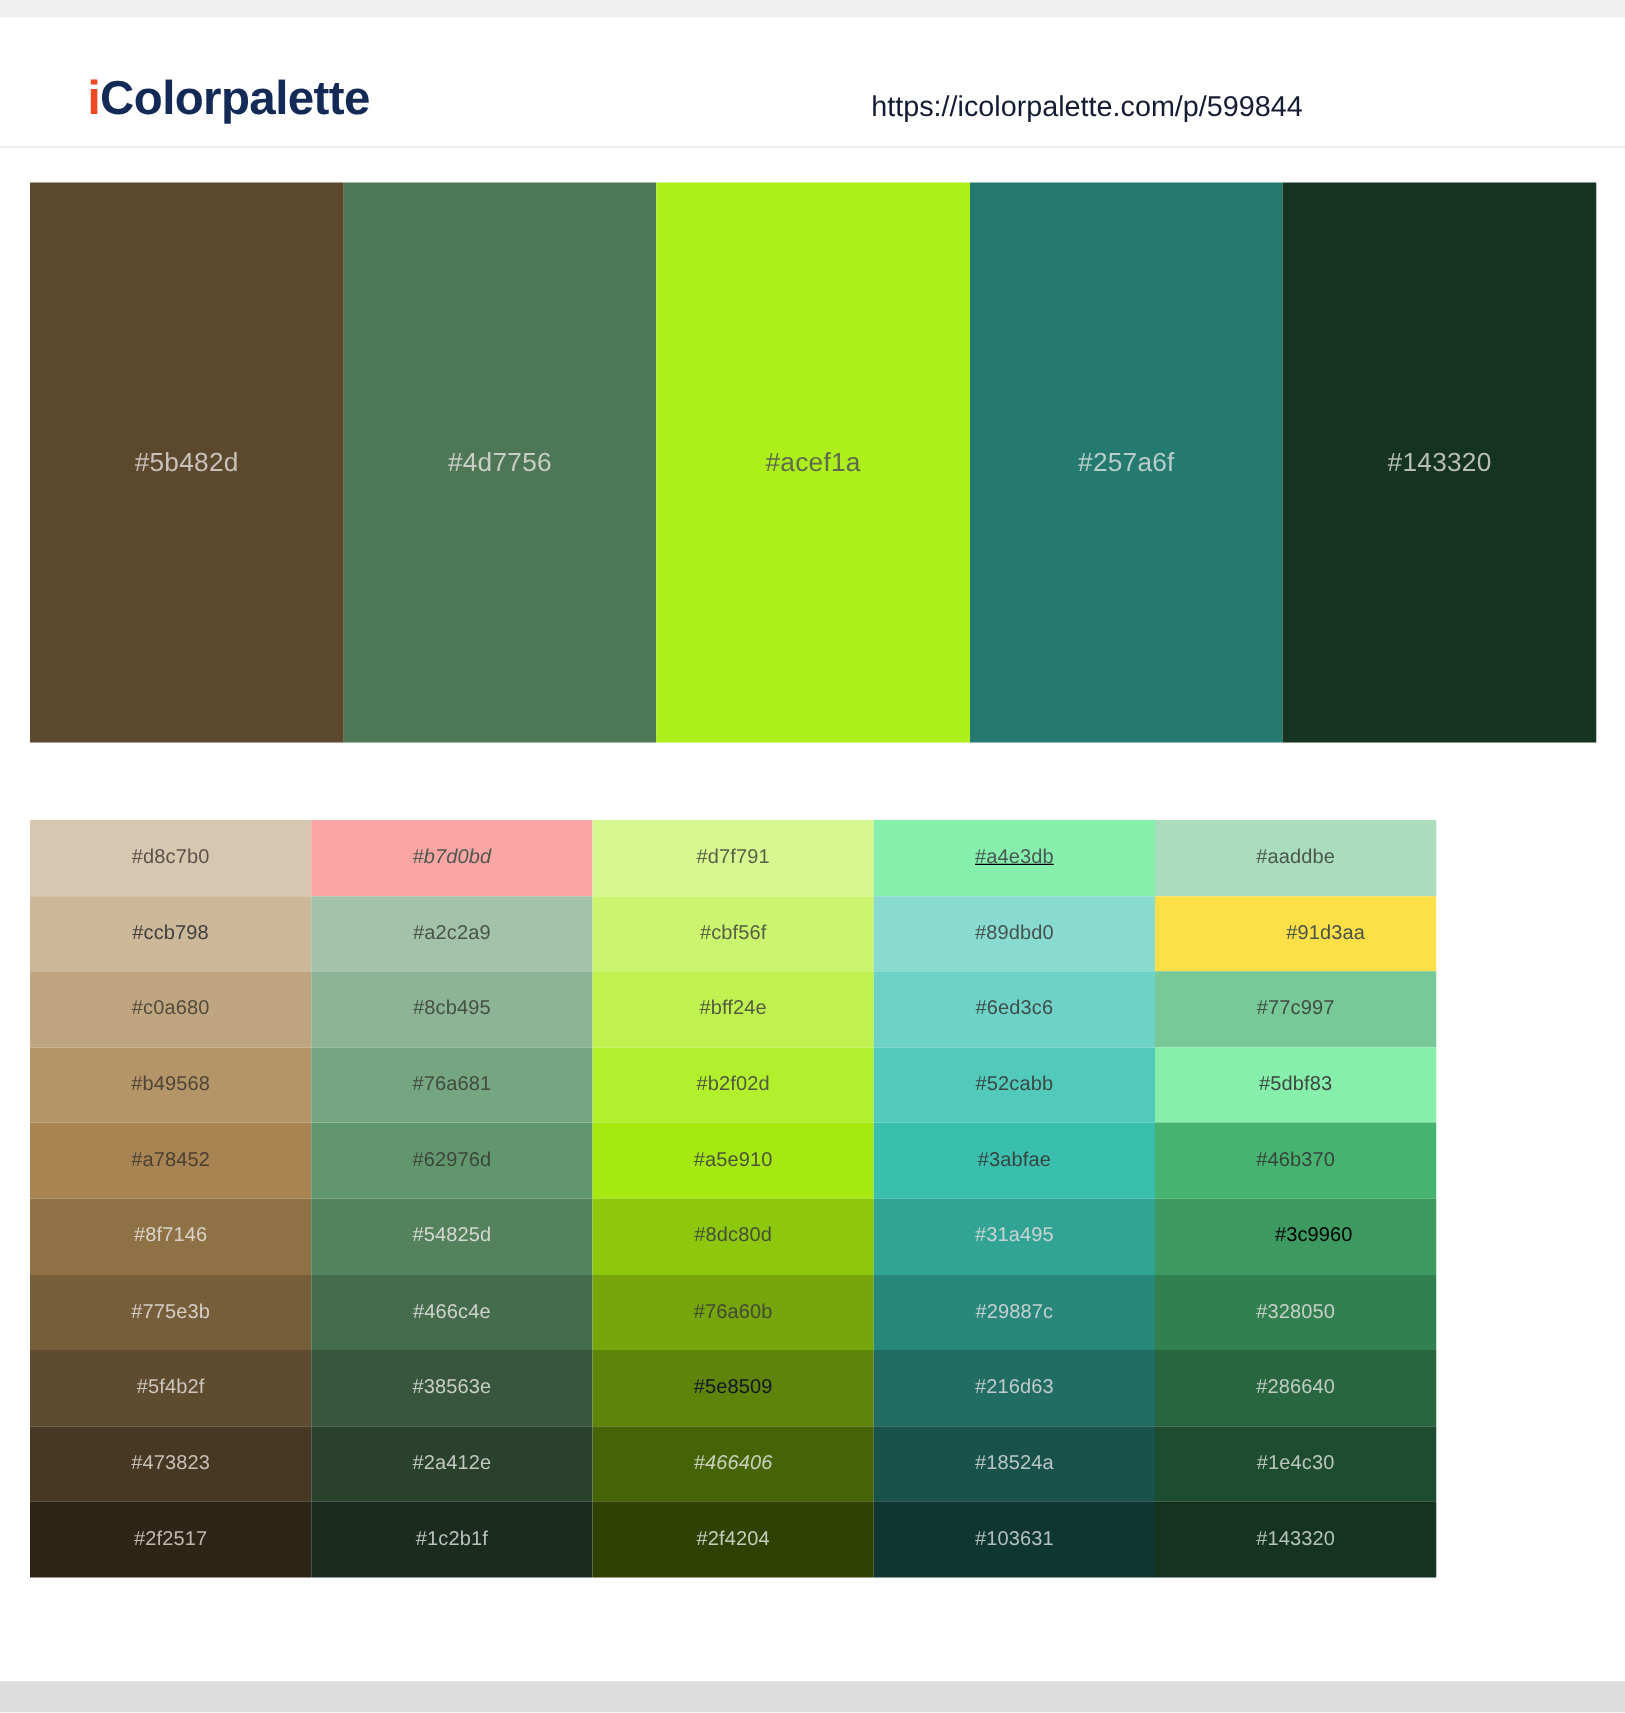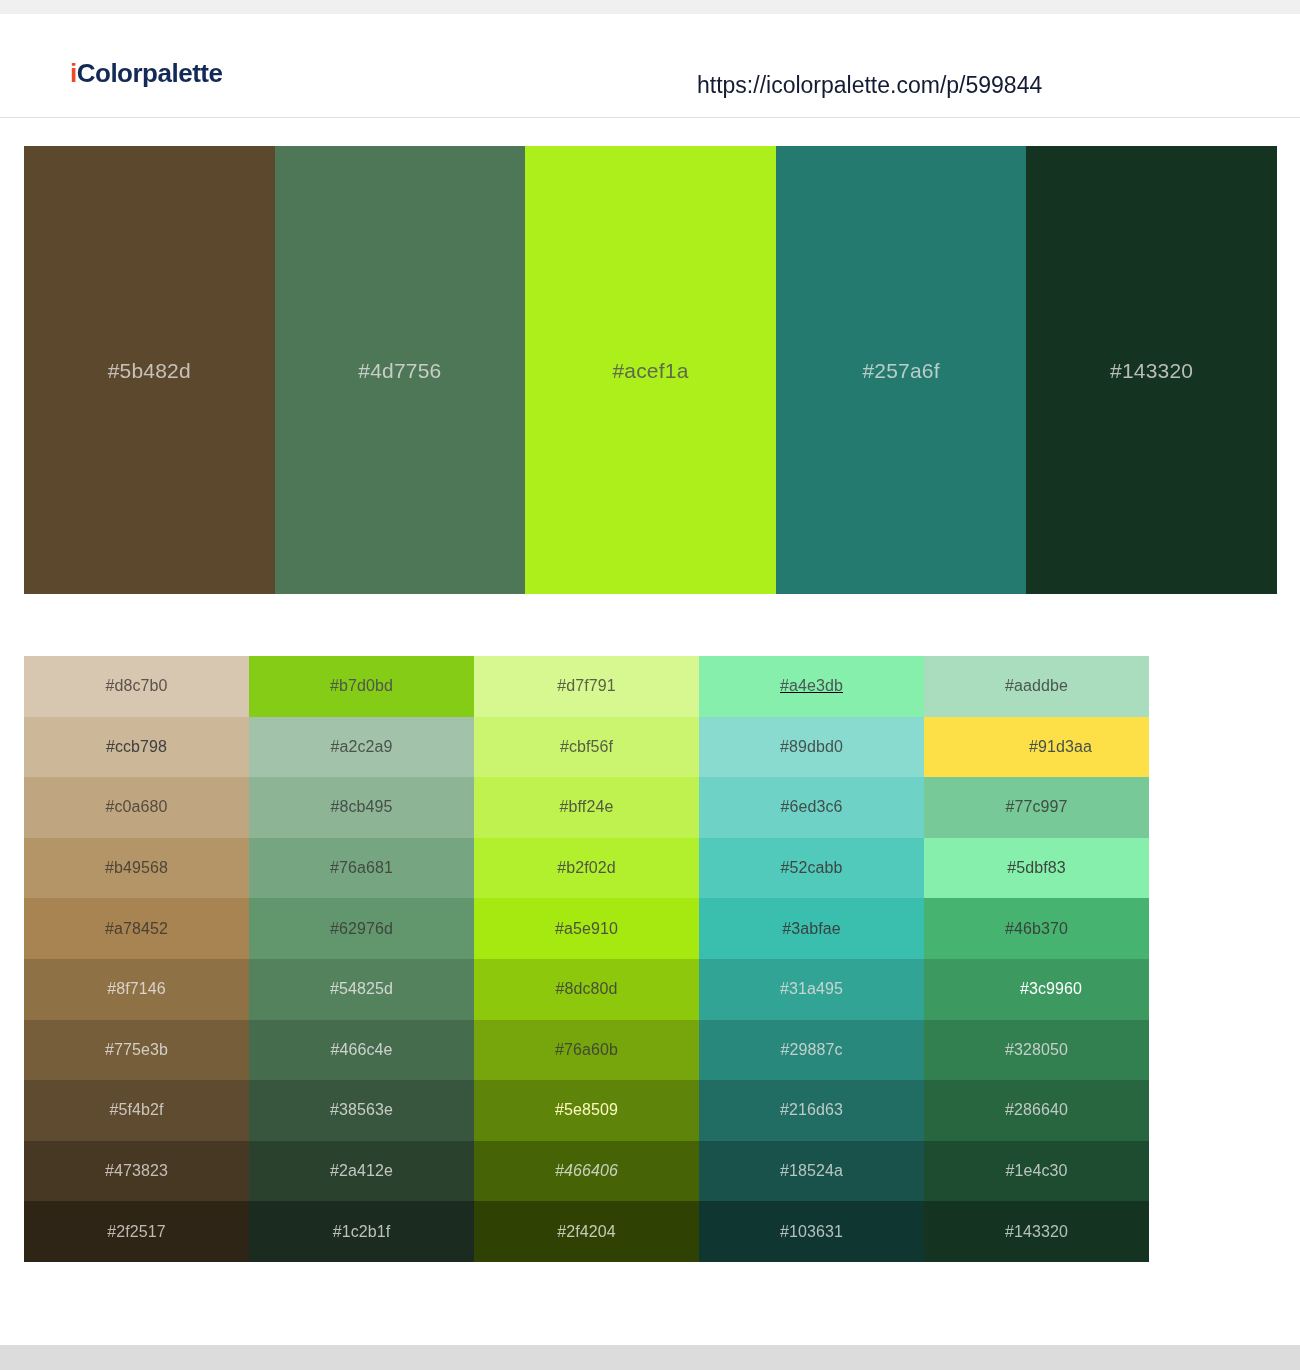--- a/index.html
+++ b/index.html
@@ -18,21 +18,21 @@
   }
 
   
   .header {
     position:absolute; left:0; top:14px; width:1300px; height:104px;
     background:#ffffff;
     border-bottom:1px solid #e2e2e2;
   }
   .brand {
     position:absolute; left:70px; top:46px;
-    font-size:26px; font-weight:bold; letter-spacing:-0.5px;
+    font-size:38px; font-weight:bold; letter-spacing:-0.5px;
     white-space:nowrap; line-height:1;
   }
   .brand .brand-i { color:#f14824; }
   .brand .brand-rest { color:#132a56; }
   .site-url {
     position:absolute; left:697px; top:60px;
     font-size:23px; color:#141b33; white-space:nowrap; line-height:1;
   }
 
   
@@ -129,21 +129,21 @@
           <span class="grid-label" style="color: rgb(203, 197, 189);">#5f4b2f</span>
         </div>
         <div class="grid-cell" style="background: rgb(71, 56, 35);">
           <span class="grid-label" style="color: rgb(197, 191, 183);">#473823</span>
         </div>
         <div class="grid-cell" style="background: rgb(47, 37, 23);">
           <span class="grid-label" style="color: rgb(191, 185, 177);">#2f2517</span>
         </div>
       </div>
       <div class="grid-col">
-        <div class="grid-cell" style="background: #84cc16;">
+        <div class="grid-cell" style="background: #fca5a5; font-style: italic;">
           <span class="grid-label" style="color: rgb(79, 88, 79);">#b7d0bd</span>
         </div>
         <div class="grid-cell" style="background: rgb(162, 194, 169);">
           <span class="grid-label" style="color: rgb(75, 84, 75);">#a2c2a9</span>
         </div>
         <div class="grid-cell" style="background: rgb(140, 180, 149);">
           <span class="grid-label" style="color: rgb(70, 80, 70);">#8cb495</span>
         </div>
         <div class="grid-cell" style="background: rgb(118, 166, 129);">
           <span class="grid-label" style="color: rgb(66, 75, 66);">#76a681</span>
@@ -183,21 +183,21 @@
         <div class="grid-cell" style="background: rgb(165, 233, 16);">
           <span class="grid-label" style="color: rgb(76, 85, 59);">#a5e910</span>
         </div>
         <div class="grid-cell" style="background: rgb(141, 200, 13);">
           <span class="grid-label" style="color: rgb(71, 80, 56);">#8dc80d</span>
         </div>
         <div class="grid-cell" style="background: rgb(118, 166, 11);">
           <span class="grid-label" style="color: rgb(66, 74, 52);">#76a60b</span>
         </div>
         <div class="grid-cell" style="background: rgb(94, 133, 9);">
-          <span class="grid-label" style="color: #fef9c3;">#5e8509</span>
+          <span class="grid-label" style="color: #0f172a;">#5e8509</span>
         </div>
         <div class="grid-cell" style="background: rgb(70, 100, 6);">
           <span class="grid-label" style="color: rgb(201, 209, 189); font-style: italic;">#466406</span>
         </div>
         <div class="grid-cell" style="background: rgb(47, 66, 4);">
           <span class="grid-label" style="color: rgb(196, 204, 185);">#2f4204</span>
         </div>
       </div>
       <div class="grid-col">
         <div class="grid-cell" style="background: #86efac; text-decoration: underline;">
@@ -241,21 +241,21 @@
         <div class="grid-cell" style="background: rgb(119, 201, 151);">
           <span class="grid-label" style="color: rgb(65, 77, 69);">#77c997</span>
         </div>
         <div class="grid-cell" style="background: #86efac;">
           <span class="grid-label" style="color: rgb(60, 72, 64);">#5dbf83</span>
         </div>
         <div class="grid-cell" style="background: rgb(70, 179, 112);">
           <span class="grid-label" style="color: rgb(56, 68, 60);">#46b370</span>
         </div>
         <div class="grid-cell" style="background: rgb(60, 153, 96);">
-          <span class="grid-label" style="color: #ffffff; margin-left: 29px;">#3c9960</span>
+          <span class="grid-label" style="color: #000000; margin-left: 29px;">#3c9960</span>
         </div>
         <div class="grid-cell" style="background: rgb(50, 128, 80);">
           <span class="grid-label" style="color: rgb(197, 207, 201);">#328050</span>
         </div>
         <div class="grid-cell" style="background: rgb(40, 102, 64);">
           <span class="grid-label" style="color: rgb(192, 202, 196);">#286640</span>
         </div>
         <div class="grid-cell" style="background: rgb(30, 76, 48);">
           <span class="grid-label" style="color: rgb(187, 197, 191);">#1e4c30</span>
         </div>

